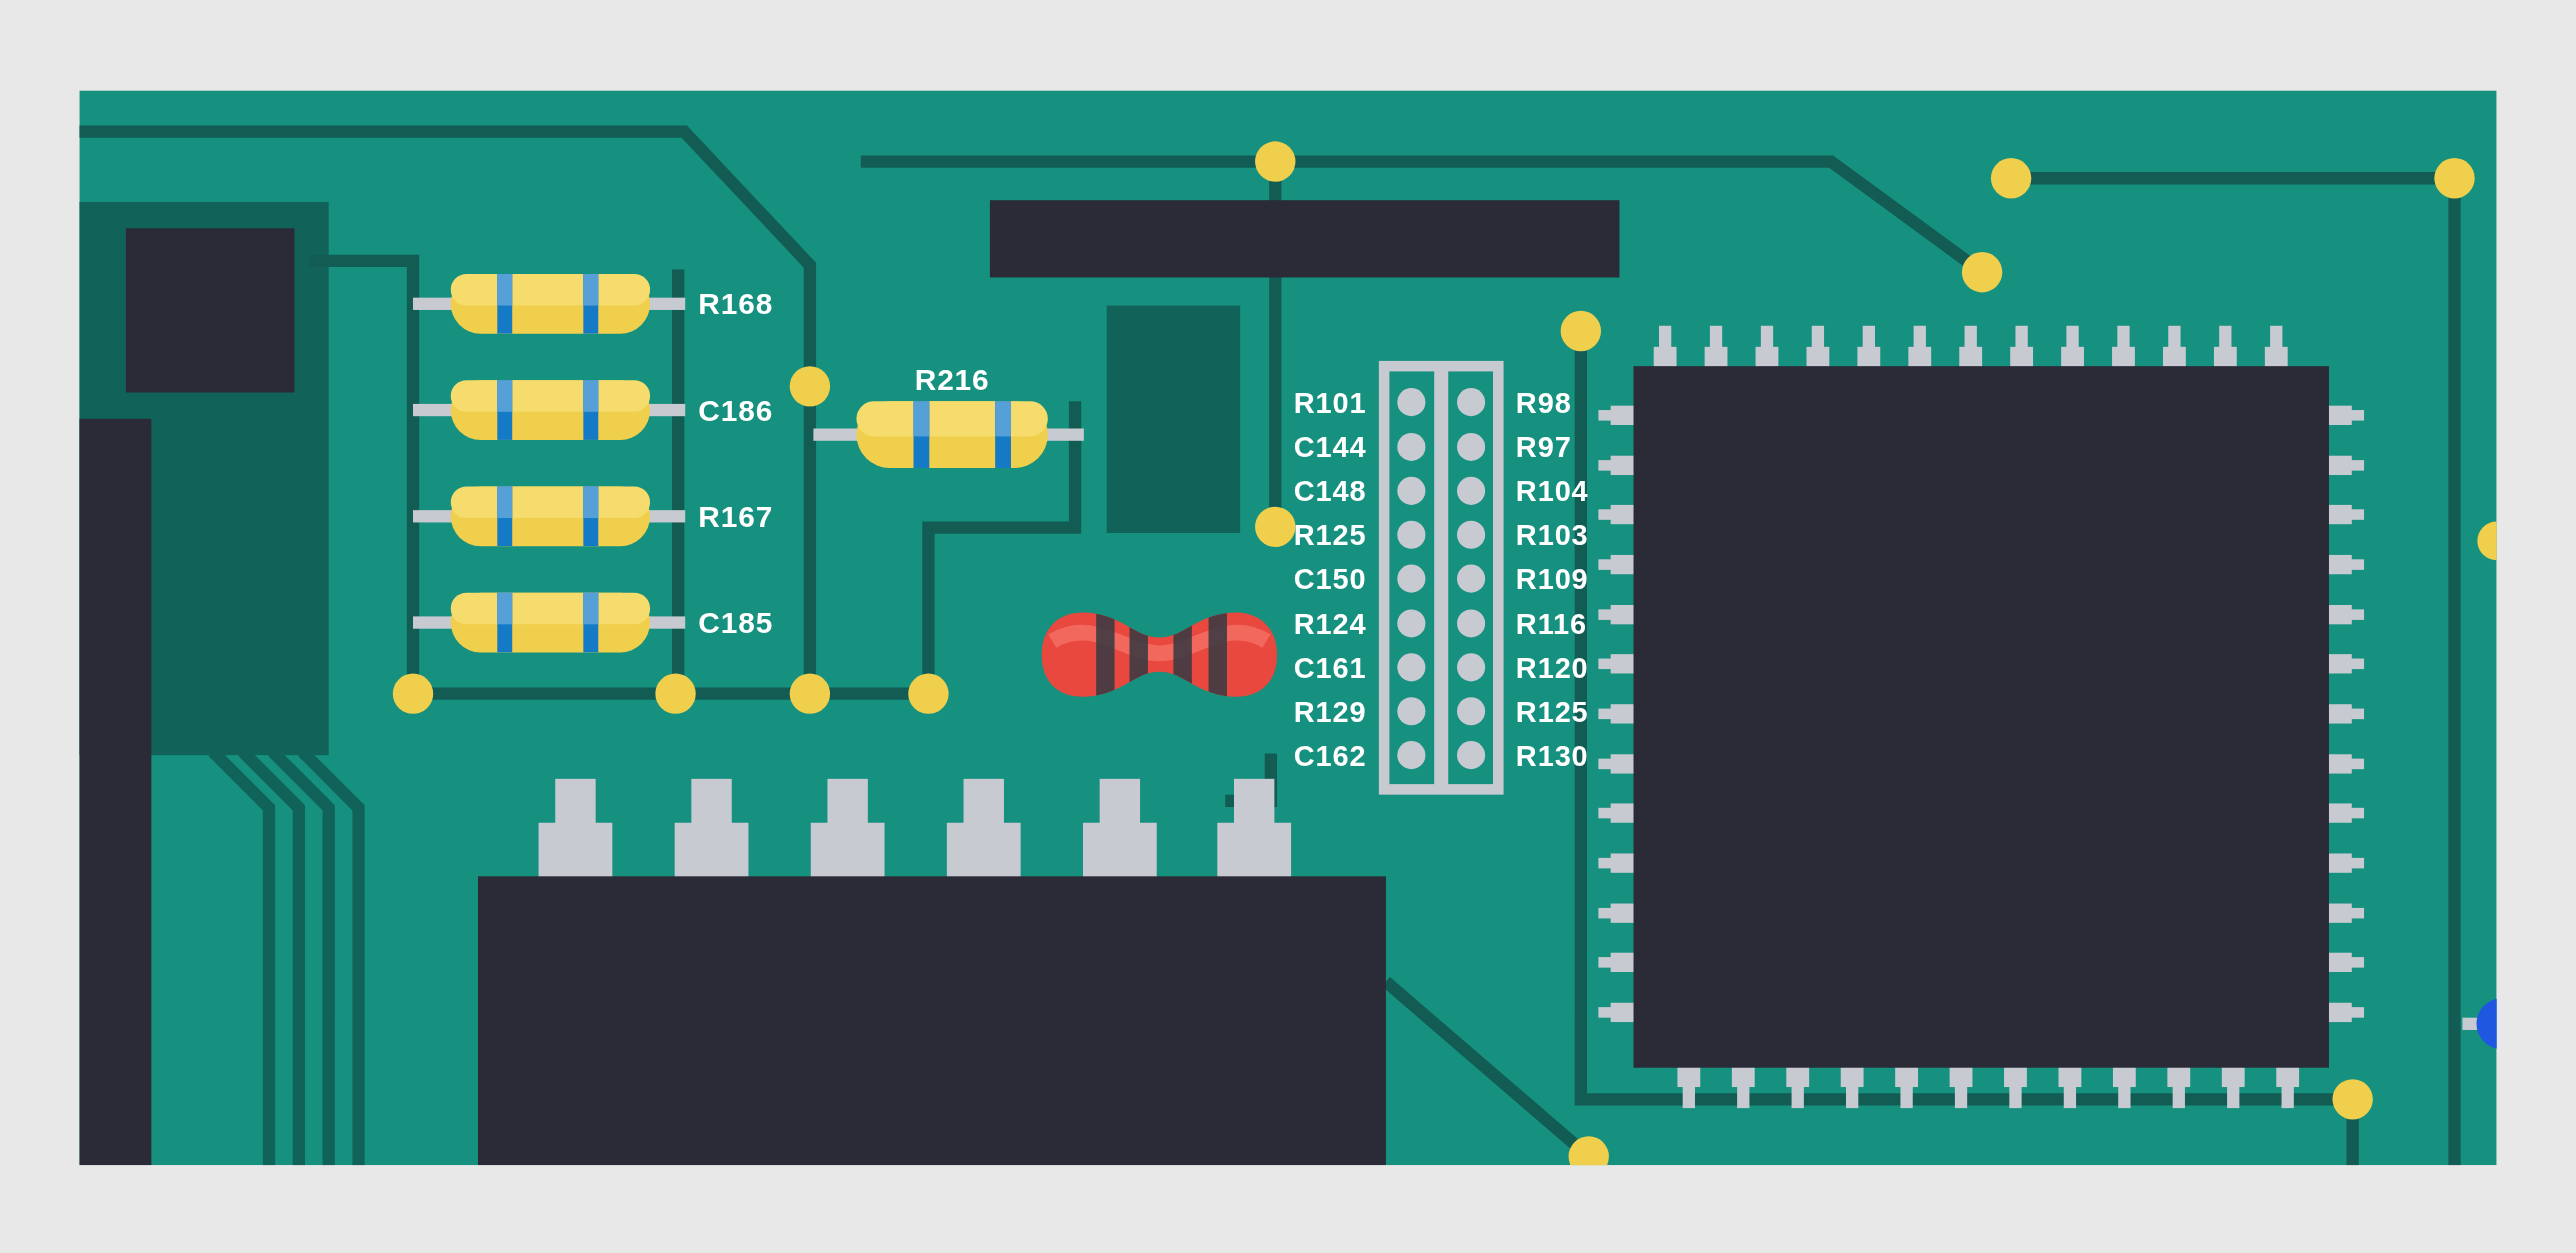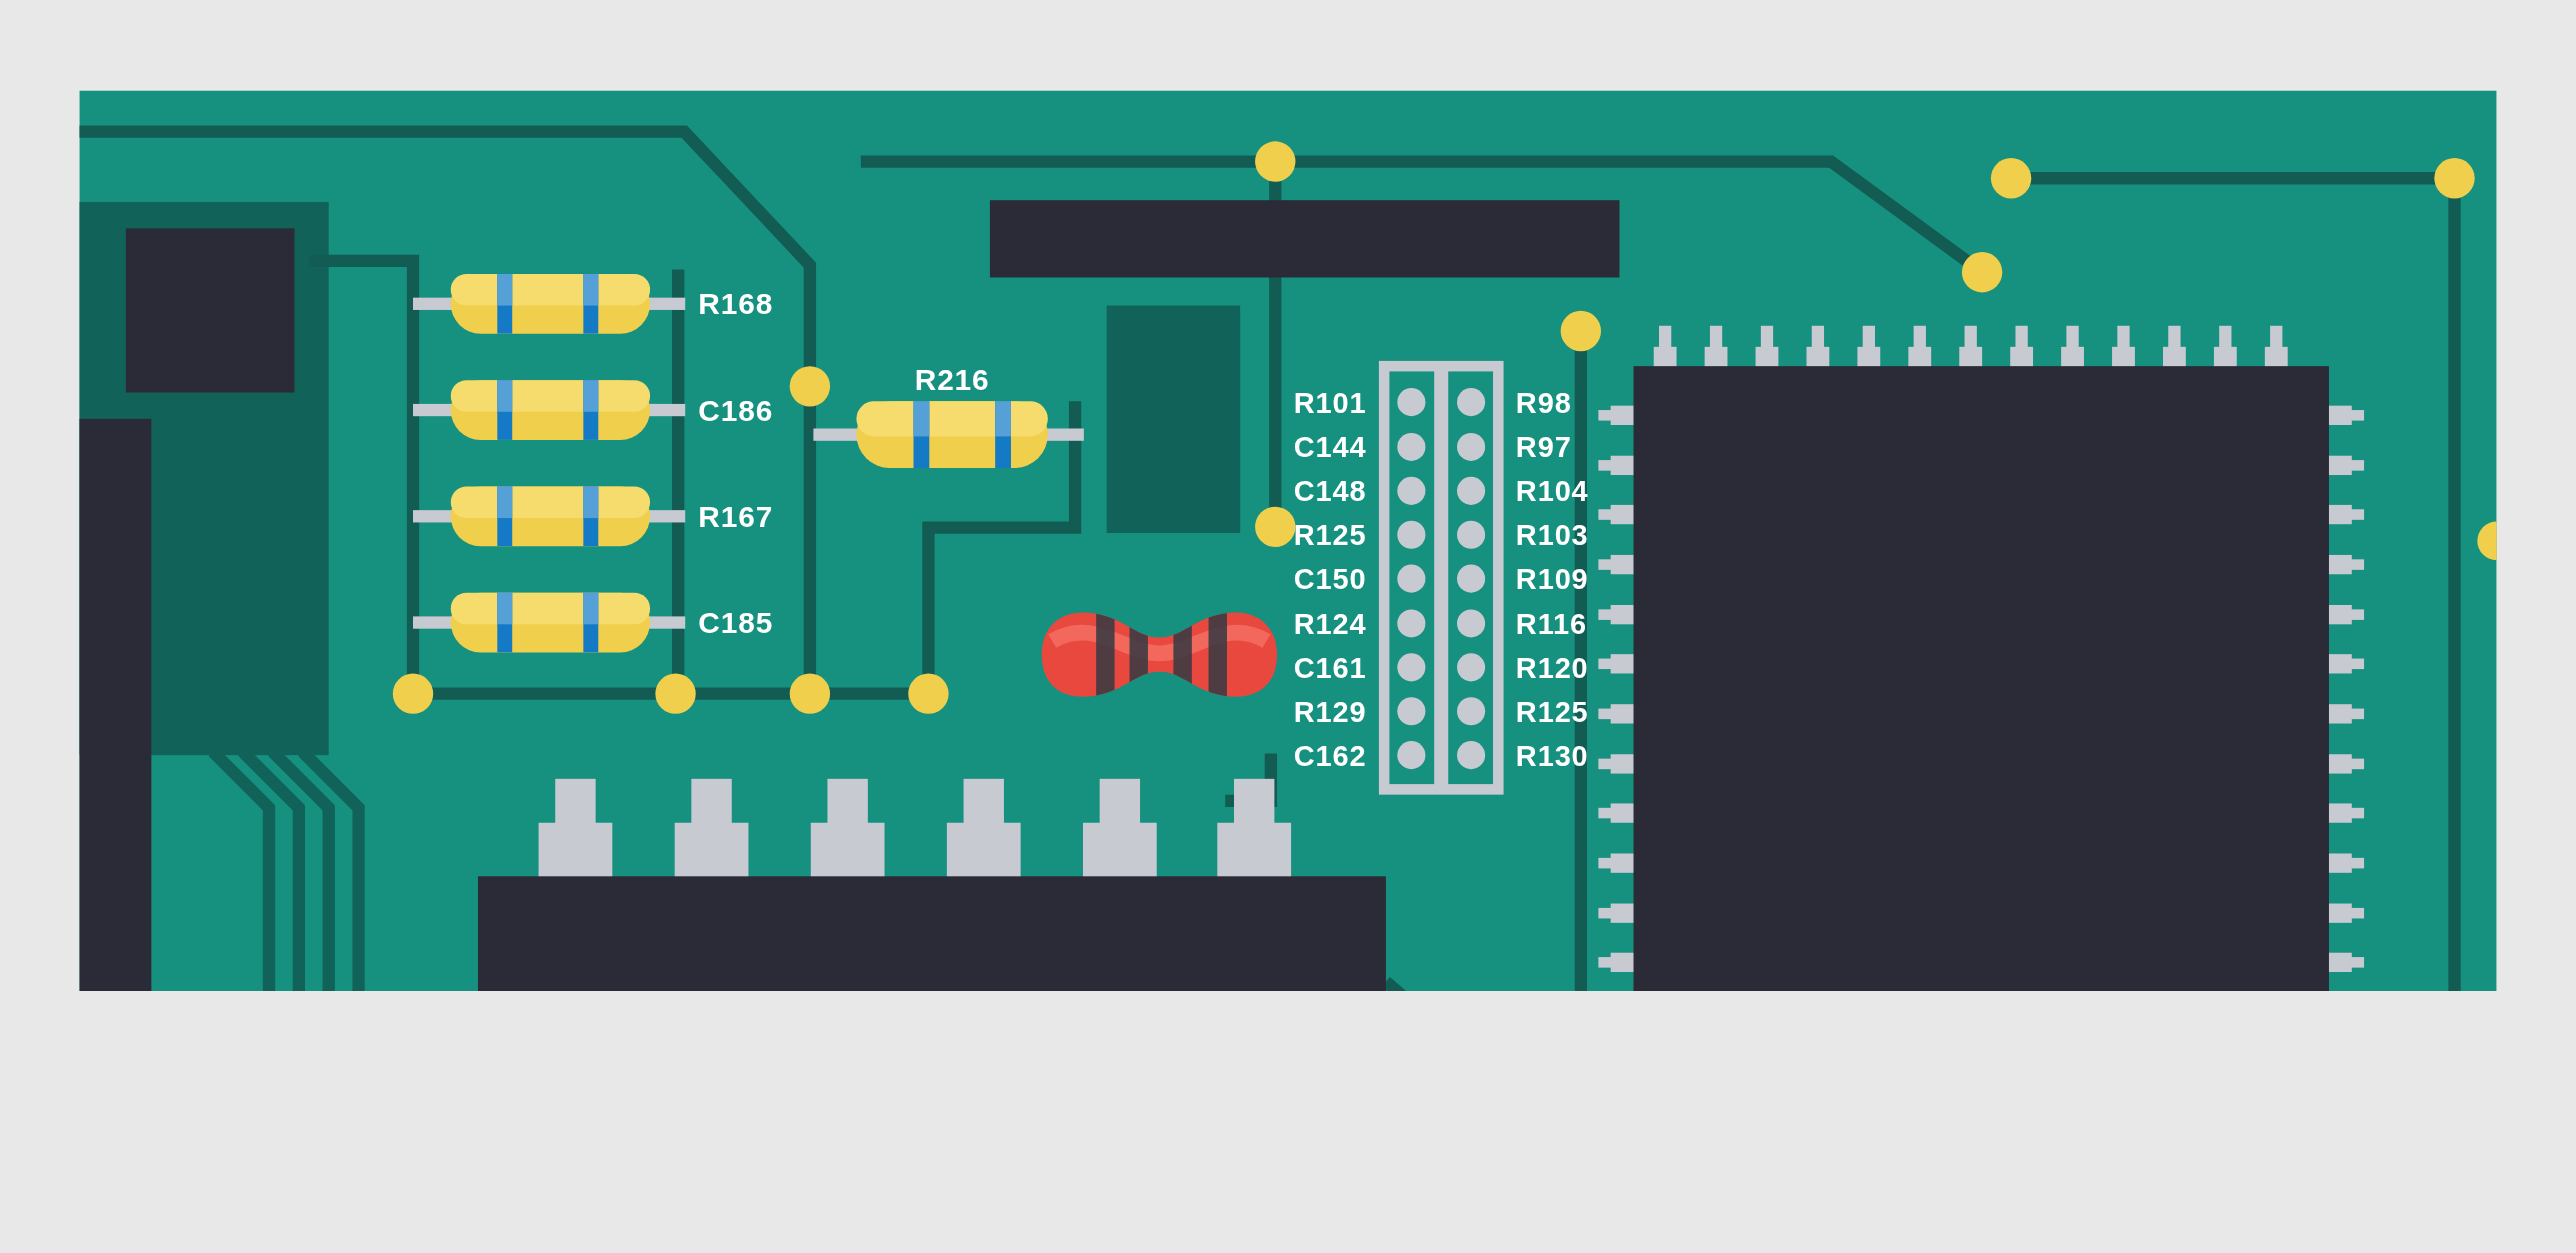--- a/index.html
+++ b/index.html
@@ -2,21 +2,21 @@
 <html style="--background: #E8E8E8; --board: #16907F; --panel: #11635A; --trace: #125C54; --component-dark: #2A2B37; --metal: #C8CAD2; --yellow: #F0CF4D; --yellow-light: #F5DC6C; --band-blue: #147AC6; --band-blue-light: #55A0D6; --red: #E9483F; --red-light: #F2685C; --red-band: #3A3B44; --via: #F0CF4D; --blue-dot: #2057E0; --label-text: #FFFFFF;font-size:14px"><head>
 <meta charset="utf-8">
 <style>
   :root{
     --background:#E8E8E8; --board:#16907F; --panel:#11635A; --trace:#125C54;
     --component-dark:#2A2B37; --metal:#C8CAD2; --yellow:#F0CF4D; --yellow-light:#F5DC6C;
     --band-blue:#147AC6; --band-blue-light:#55A0D6; --red:#E9483F; --red-light:#F2685C;
     --red-band:#3A3B44; --via:#F0CF4D; --blue-dot:#2057E0; --label-text:#FFFFFF;
   }
   html,body{margin:0;padding:0;background:var(--background);}
-  .stage{width:2576px;height:991px;position:relative;text-align:center;}
+  .stage{width:2576px;height:1253px;position:relative;text-align:center;}
   svg{display:block;}
   .lbl{font-family:"Liberation Sans", sans-serif;font-weight:700;fill:var(--label-text);letter-spacing:1px;}
   .lbl-34{font-size:34px;} .lbl-33{font-size:33px;}
   .fill-board{fill:var(--board);} .fill-panel{fill:var(--panel);} .fill-navy{fill:var(--component-dark);}
   .fill-metal{fill:var(--metal);} .fill-yellow{fill:var(--yellow);} .fill-yellow-light{fill:var(--yellow-light);}
   .fill-blue{fill:var(--band-blue);} .fill-blue-light{fill:var(--band-blue-light);}
   .fill-via{fill:var(--via);} .fill-red{fill:var(--red);} .fill-red-band{fill:var(--red-band);}
   .stroke-trace{stroke:var(--trace);stroke-width:14;fill:none;}
   .stroke-panel{stroke:var(--panel);stroke-width:14;fill:none;}
 </style>

